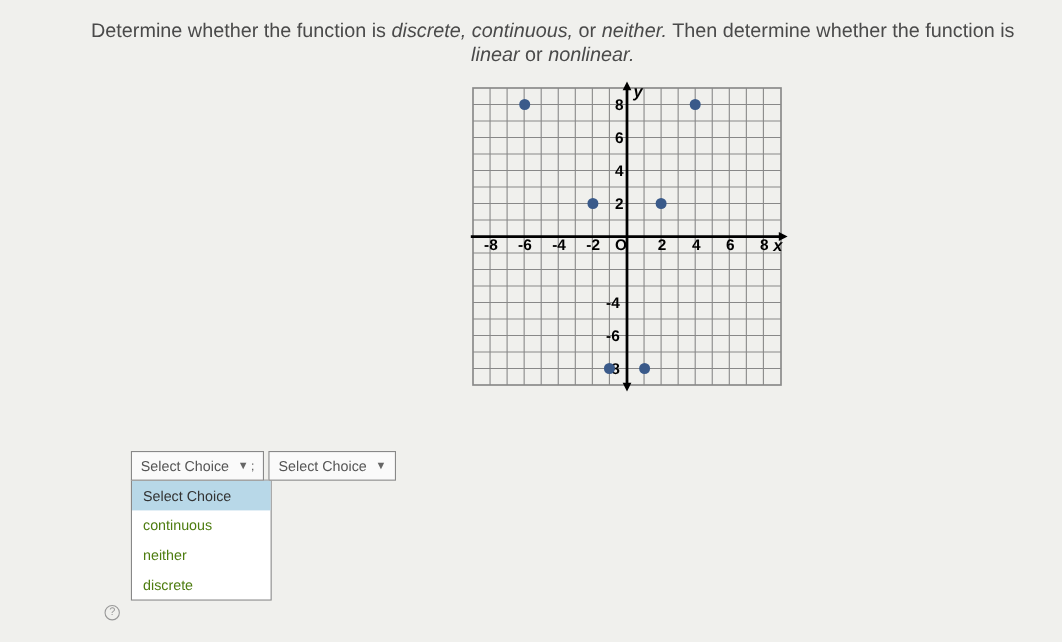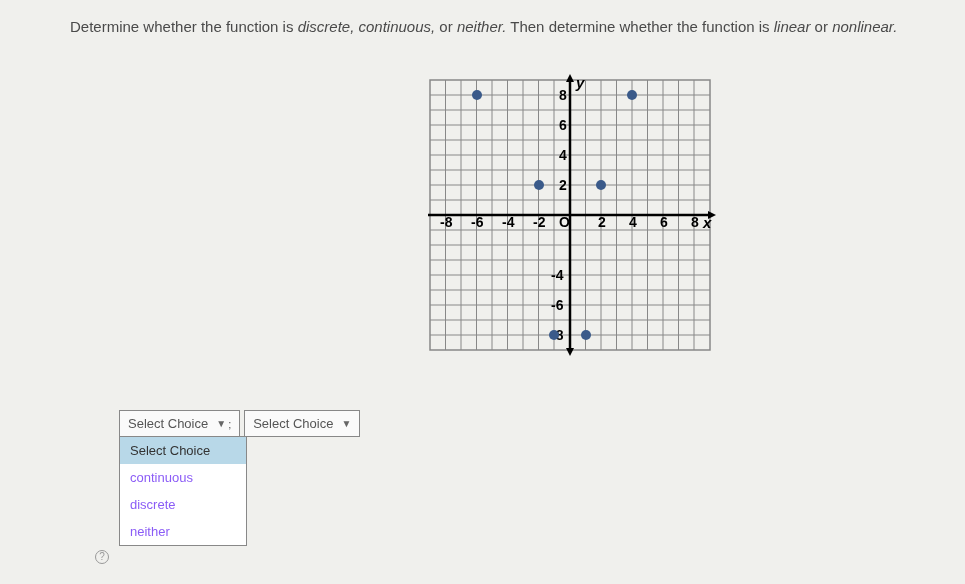--- a/index.html
+++ b/index.html
@@ -7,22 +7,23 @@
       font-family: Arial, sans-serif;
       background: #f0f0ed;
       width: 965px;
       height: 584px;
       position: relative;
       overflow: hidden;
     }
     .question-text {
       padding: 18px 30px 10px 70px;
       color: #4a4a4a;
-      font-size: 15px;
+      font-size: 18px;
       font-weight: 500;
+      text-align: center;
     }
     .italic { font-style: italic; }
     .chart-area {
       position: absolute;
       left: 420px;
       top: 70px;
       width: 300px;
       height: 290px;
     }
     .chart-svg { width: 100%; height: 100%; }
@@ -58,21 +59,21 @@
     }
     .dropdown-open {
       border: 1px solid #888;
       background: #fff;
       width: 128px;
       margin-top: -1px;
     }
     .dropdown-option {
       padding: 6px 10px;
       font-size: 13px;
-      color: #8b5cf6;
+      color: #4d7c0f;
       cursor: pointer;
     }
     .dropdown-option.selected {
       background: #b8d8e8;
       color: #333;
       font-weight: 500;
     }
     .help-link {
       position: absolute;
       left: 95px;
@@ -178,20 +179,20 @@
       <span style="margin-left:2px;font-size:11px;">;</span>
     </div>
     <div class="select-box">
       <span>Select Choice</span>
       <span class="chevron">▼</span>
     </div>
   </div>
   <div class="dropdown-open">
     <div class="dropdown-option selected">Select Choice</div>
     <div class="dropdown-option">continuous</div>
+    <div class="dropdown-option">neither</div>
     <div class="dropdown-option">discrete</div>
-    <div class="dropdown-option">neither</div>
   </div>
 </div>
 
 <div class="help-link">
   <span class="help-icon">?</span>
 </div>
 
 </body></html>

